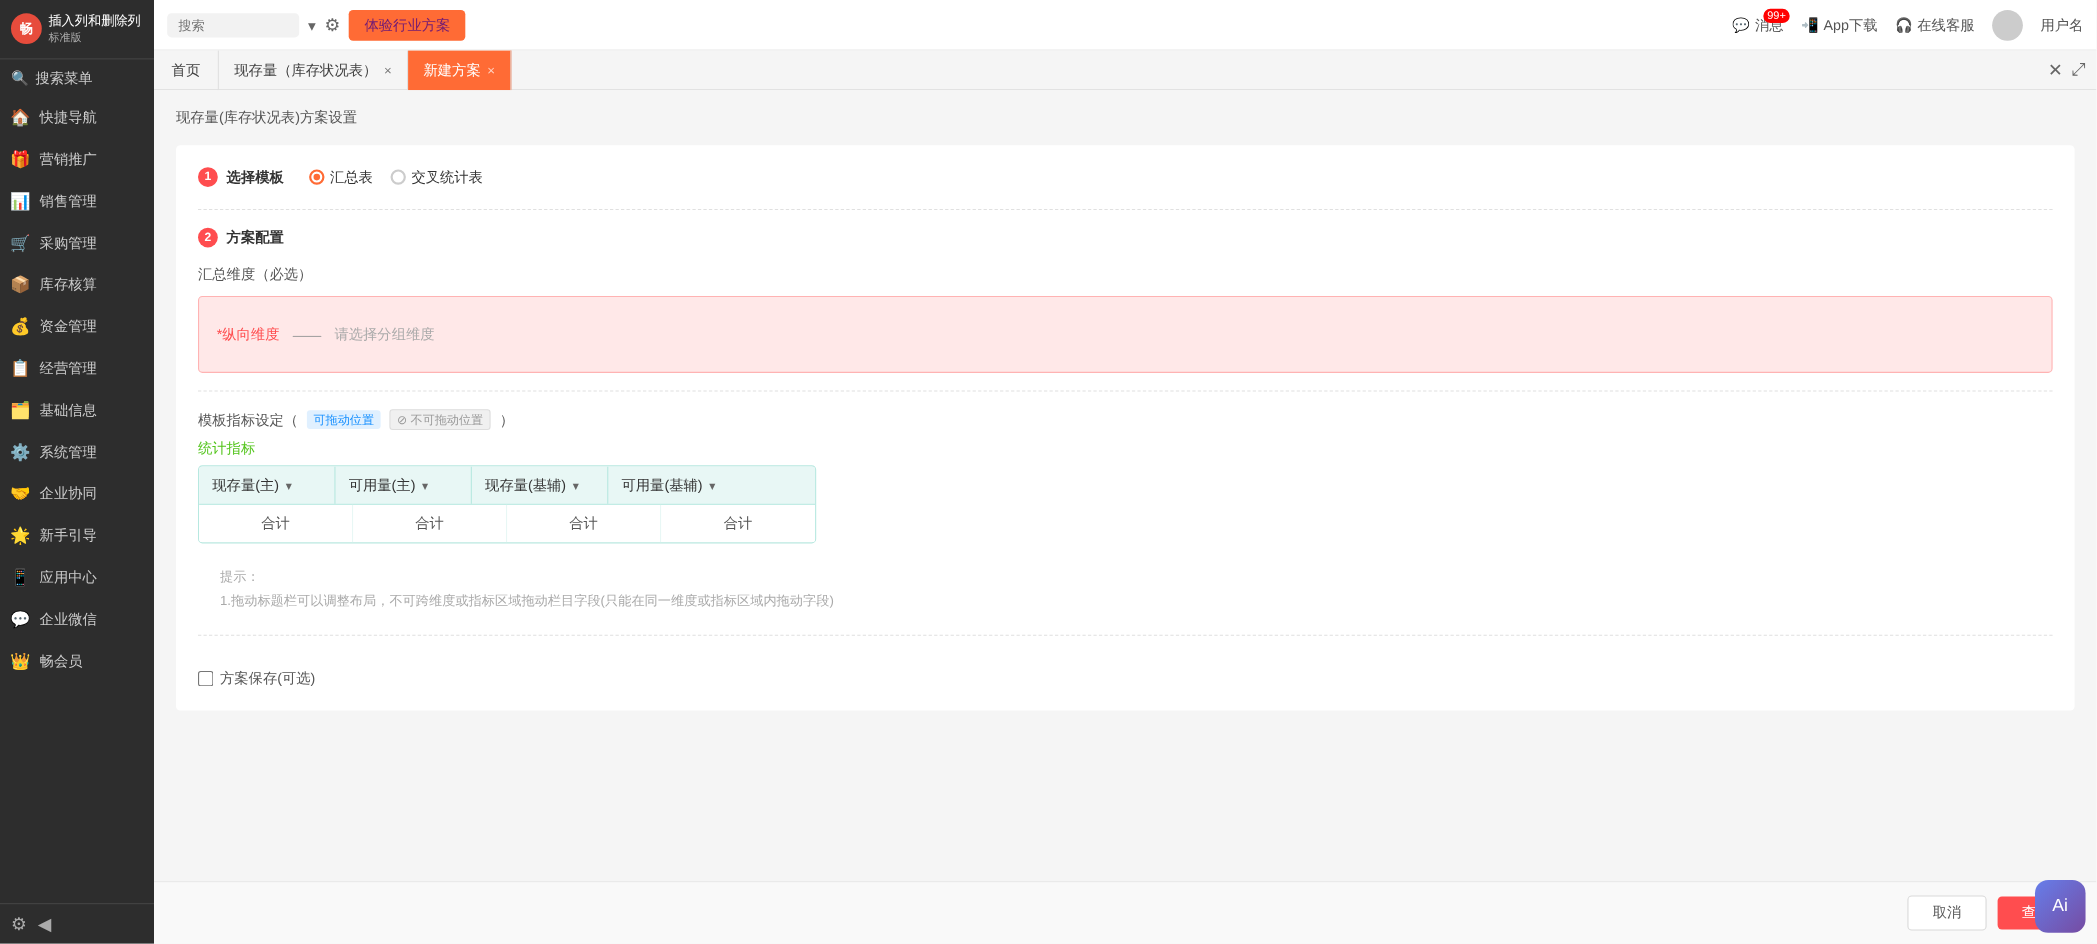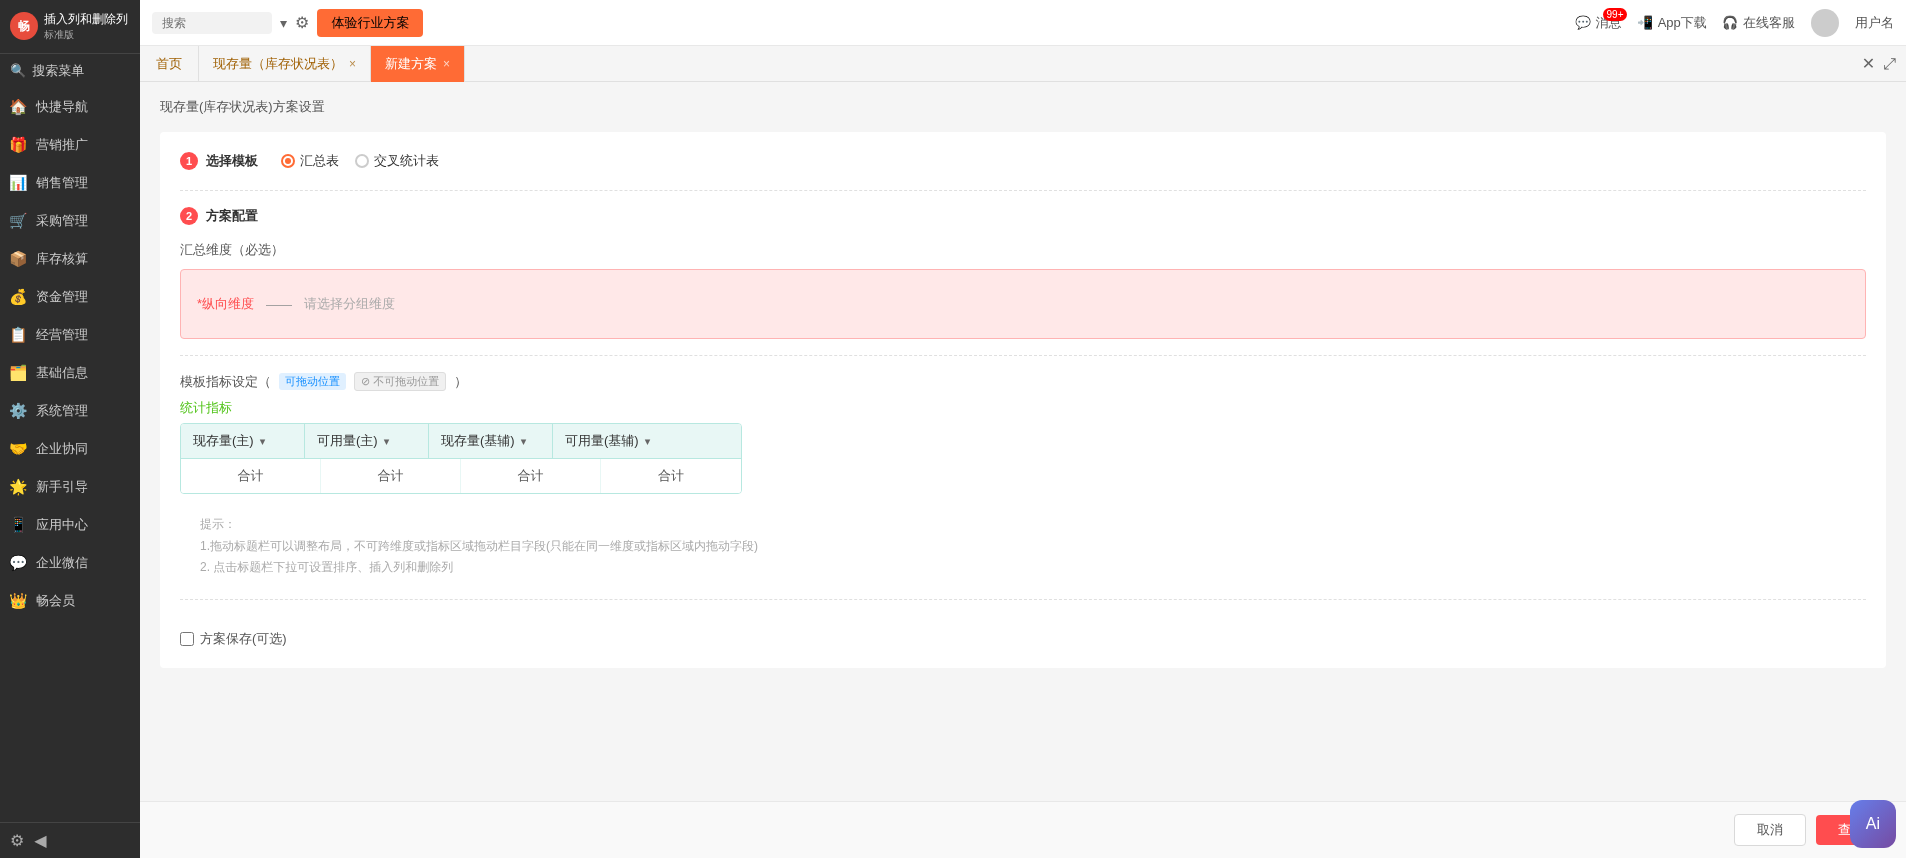--- a/index.html
+++ b/index.html
@@ -119,21 +119,21 @@
     }
     .topbar-settings-btn {
       background: none;
       border: none;
       color: #666;
       cursor: pointer;
       font-size: 16px;
     }
     .topbar-trial-btn {
       background: #ff6b35;
-      color: #000000;
+      color: #701a75;
       border: none;
       border-radius: 4px;
       padding: 5px 14px;
       cursor: pointer;
       font-size: 13px;
     }
     .topbar-spacer { flex: 1; }
     .topbar-right {
       display: flex;
       align-items: center;
@@ -194,21 +194,21 @@
       border-bottom: 1px solid #e0e0e0;
       padding: 0 0;
     }
     .tab {
       display: flex;
       align-items: center;
       padding: 0 14px;
       height: 36px;
       cursor: pointer;
       font-size: 13px;
-      color: #a16207;
+      color: #404040;
       border-right: 1px solid #e0e0e0;
       gap: 6px;
     }
     .tab:first-child { padding: 0 16px; }
     .tab.active {
       background: #ff6b35;
       color: #fff;
     }
     .tab-close {
       font-size: 12px;
@@ -703,21 +703,20 @@
               <div class="indicator-col-body">合计</div>
               <div class="indicator-col-body">合计</div>
               <div class="indicator-col-body">合计</div>
             </div>
           </div>
         </div>
 
         <div class="tips">
           <span>提示：</span>
           <div>1.拖动标题栏可以调整布局，不可跨维度或指标区域拖动栏目字段(只能在同一维度或指标区域内拖动字段)</div>
-          <div>2. 点击标题栏下拉可设置排序、插入列和删除列</div>
         </div>
       </div>
 
       <hr class="divider">
 
       <div class="save-option">
         <input type="checkbox" class="save-checkbox" style="">
         <span>方案保存(可选)</span>
       </div>
 

